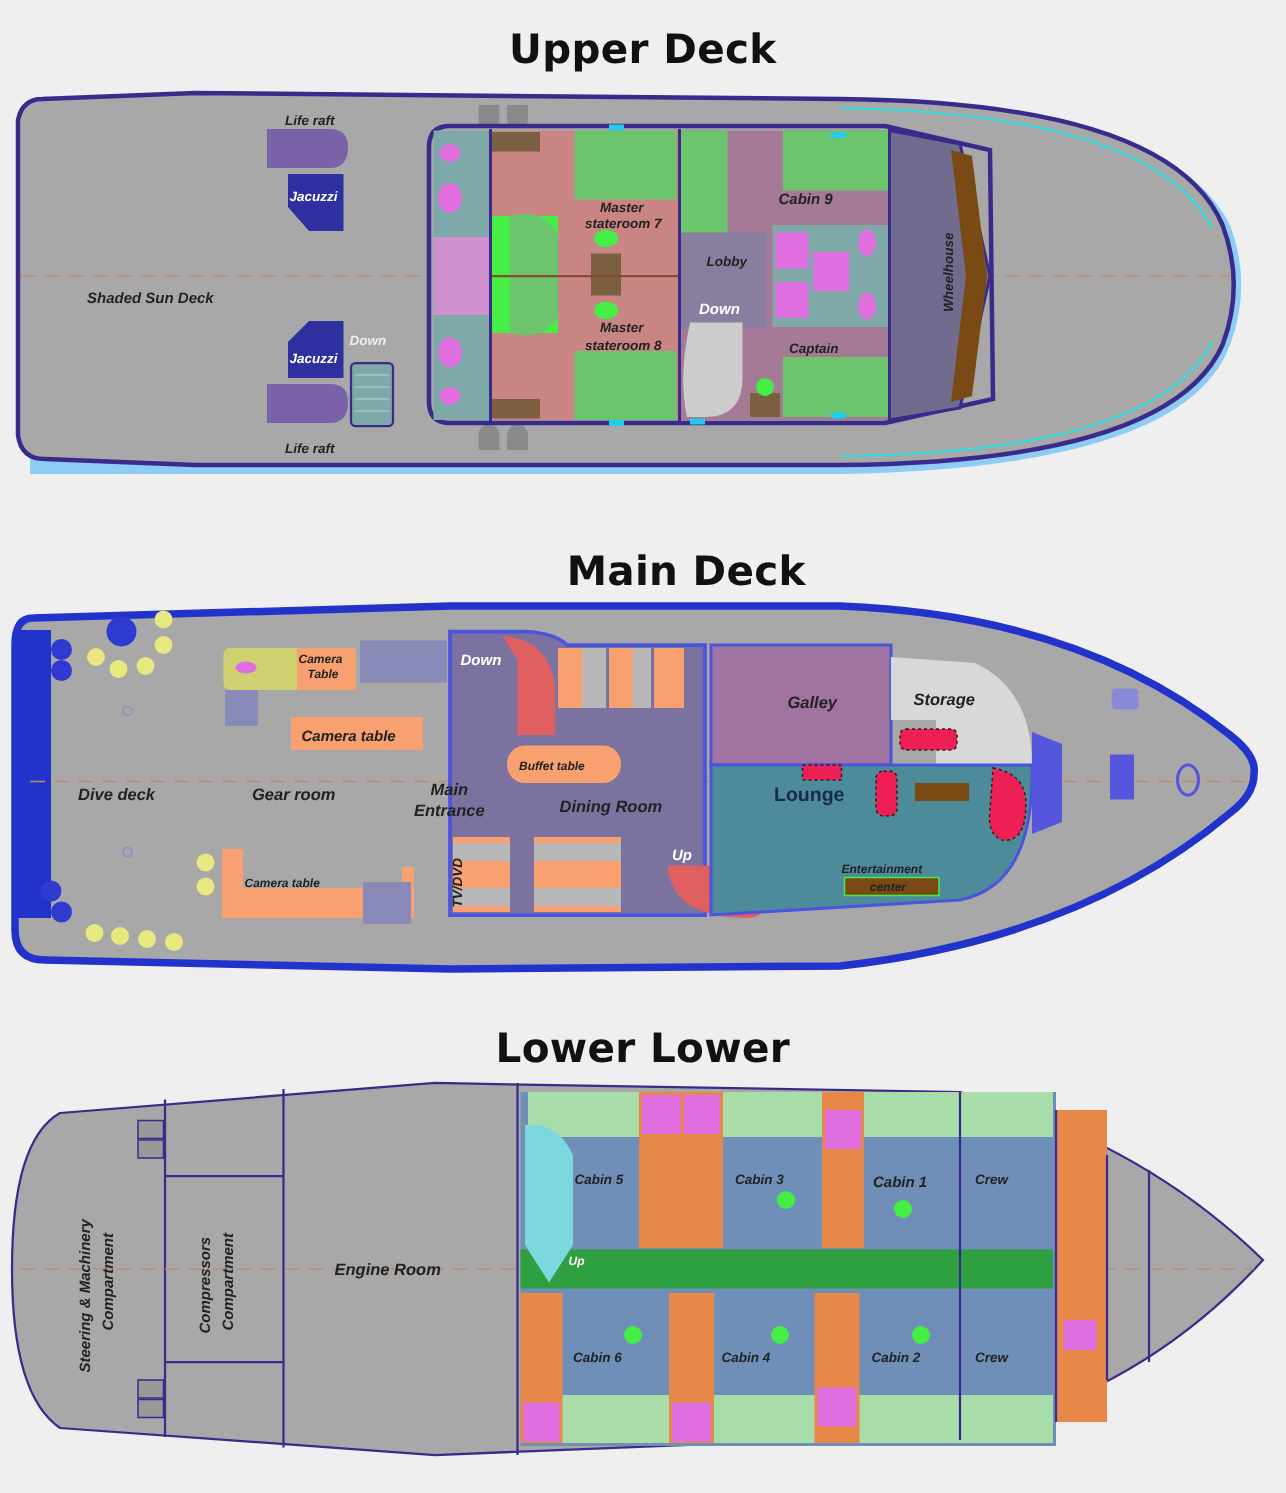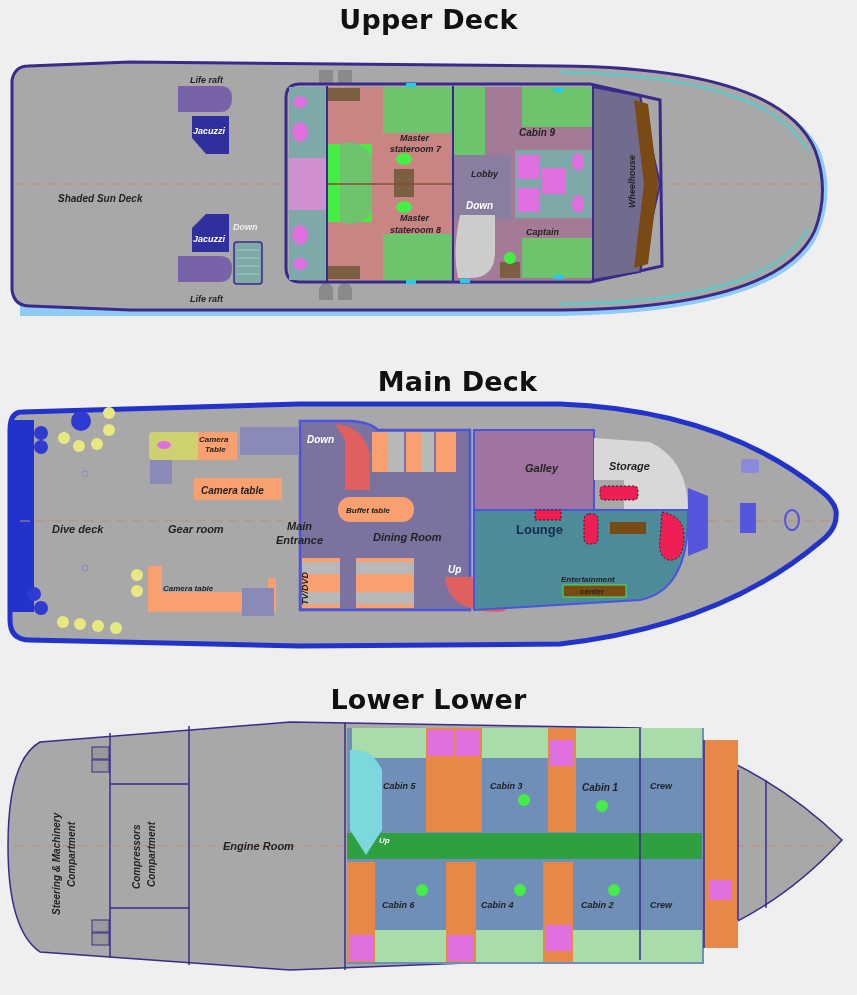--- a/index.html
+++ b/index.html
@@ -5,21 +5,21 @@
   html,body{margin:0;padding:0;background:#efefef;}
   body{width:857px;height:995px;position:relative;overflow:hidden;font-family:"DejaVu Sans",sans-serif;}
   .title{position:absolute;left:0;width:857px;text-align:center;font-family:"DejaVu Sans",sans-serif;font-weight:bold;font-size:27px;color:#111;letter-spacing:0.2px;}
   svg{position:absolute;left:0;}
   .lbl{font-family:"Liberation Sans",sans-serif;font-style:italic;font-weight:bold;fill:#222;}
   .lblw{font-family:"Liberation Sans",sans-serif;font-style:italic;font-weight:bold;fill:#fff;}
 </style>
 </head>
 <body>
 
-<div class="title" style="top:4px;">Upper Deck</div>
+<div class="title" style="top:18px;">Upper Deck</div>
 
 <svg width="857" height="280" viewBox="0 60 857 280" style="top:60px;">
 
   <path d="M20,68 L560,66 Q780,70 820,150 Q835,190 820,230 Q790,312 560,316 L20,316 Z" fill="#8ecbf5"></path>
 
   <path d="M28,66 Q15,66 12,80 L12,290 Q14,306 30,306 L130,310 L560,310 Q780,308 815,230 Q830,190 815,150 Q780,68 560,66 L130,62 Z" fill="#a8a8a8" stroke="#3a2a8c" stroke-width="3"></path>
   <path d="M560,72 Q770,76 808,152 M560,304 Q770,302 808,228" fill="none" stroke="#33dddd" stroke-width="1.5"></path>
 
   <line x1="14" y1="184" x2="820" y2="184" stroke="#c08a70" stroke-width="1" stroke-dasharray="10,6"></line>
 

